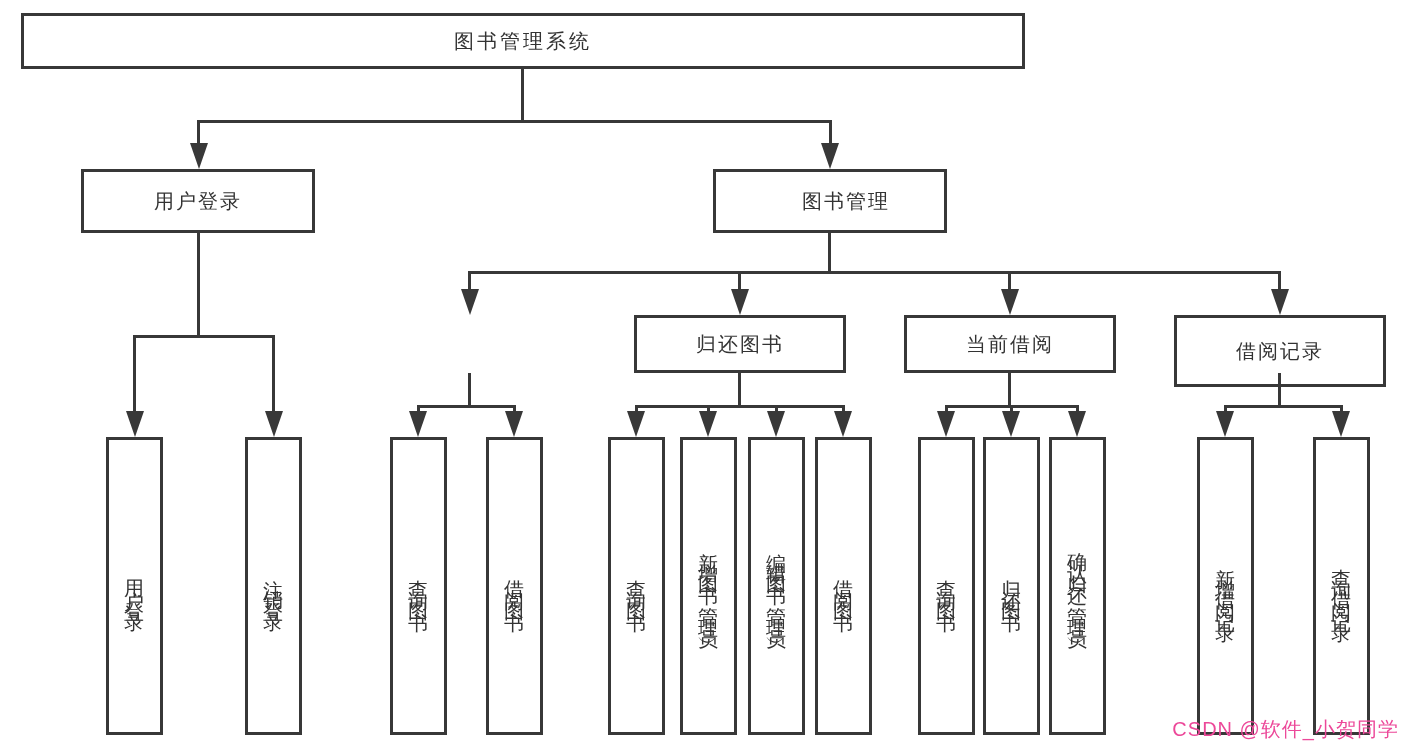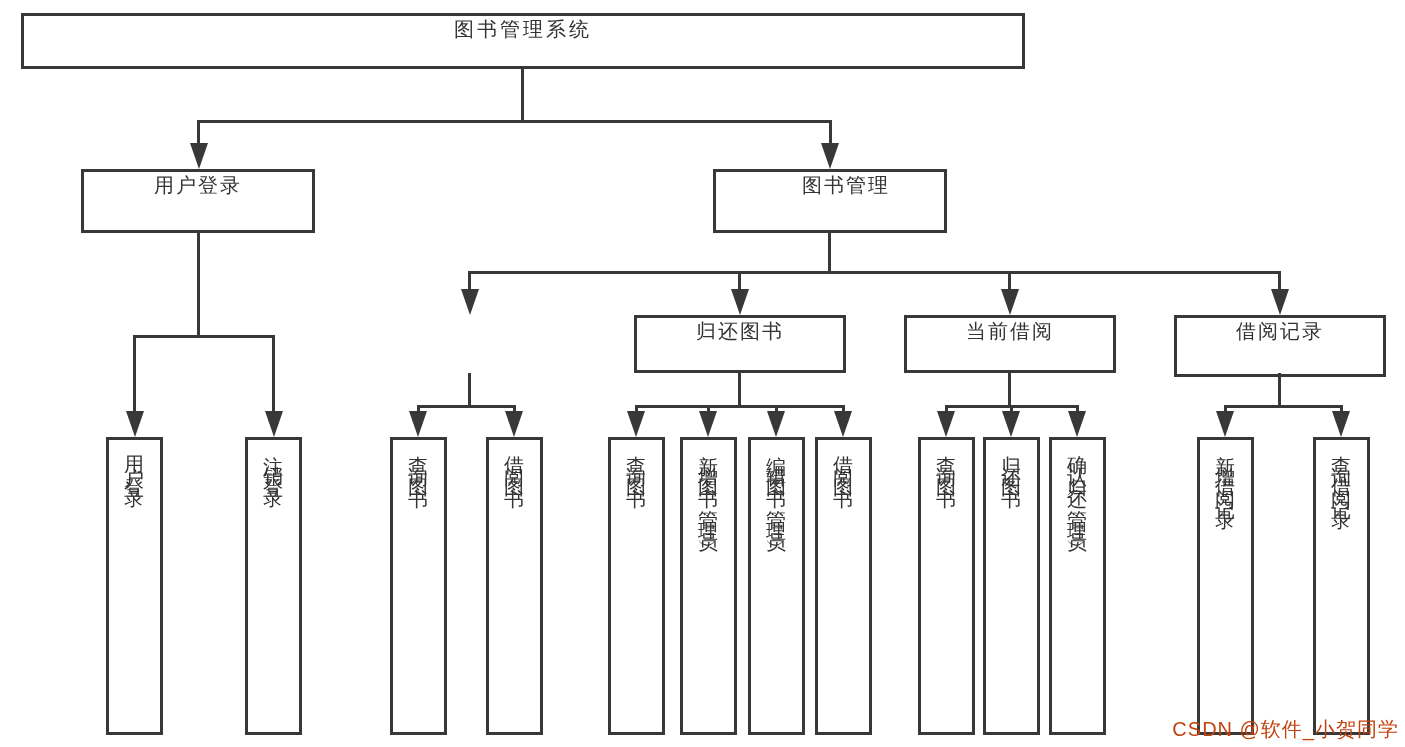--- a/index.html
+++ b/index.html
@@ -10,20 +10,21 @@
     background: #ffffff;
     font-family: "Liberation Sans", sans-serif;
     overflow: hidden;
   }
   .box {
     position: absolute;
     box-sizing: border-box;
     background: #ffffff;
     border: 3px solid #383838;
     display: flex;
+    align-items: center;
     justify-content: center;
     color: #333333;
   }
   .hlabel {
     font-size: 20px;
     letter-spacing: 2px;
     color: #333333;
     white-space: nowrap;
   }
   .root-label { letter-spacing: 3px; }
@@ -41,21 +42,21 @@
     width: 0; height: 0;
     border-left: 9px solid transparent;
     border-right: 9px solid transparent;
     border-top: 26px solid #383838;
   }
   .watermark {
     position: absolute;
     right: 6px;
     bottom: 4px;
     font-size: 20px;
-    color: #c2410c;
+    color: #ec4899;
     letter-spacing: 1px;
     z-index: 10;
     white-space: nowrap;
   }
 </style>
 </head>
 <body>
 
 <div class="canvas">
 
@@ -69,21 +70,21 @@
   <div class="box" style="left:713px; top:169px; width:234px; height:64px;padding-left:32px;">
     <span class="hlabel">图书管理</span>
   </div>
 
   <div class="box" style="left:634px; top:315px; width:212px; height:58px;">
     <span class="hlabel">归还图书</span>
   </div>
   <div class="box" style="left:904px; top:315px; width:212px; height:58px;">
     <span class="hlabel">当前借阅</span>
   </div>
-  <div class="box" style="left:1174px; top:315px; width:212px; height:62px;">
+  <div class="box" style="left:1174px; top:315px; width:212px; height:72px;">
     <span class="hlabel">借阅记录</span>
   </div>
 
   <div class="box" style="left:106px; top:437px; width:57px; height:298px;">
     <span class="vlabel">用户登录</span>
   </div>
   <div class="box" style="left:245px; top:437px; width:57px; height:298px;">
     <span class="vlabel">注销登录</span>
   </div>
 

